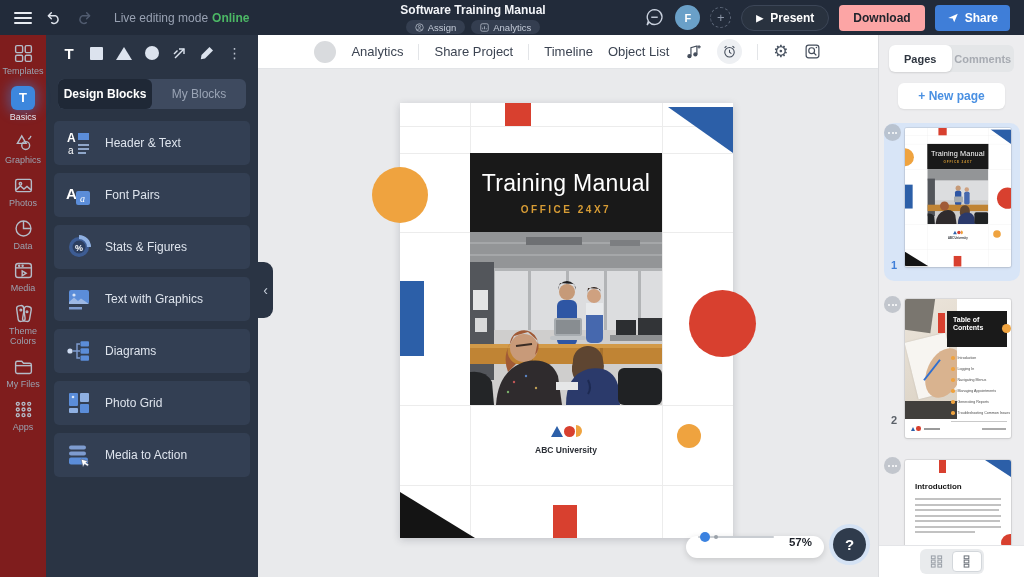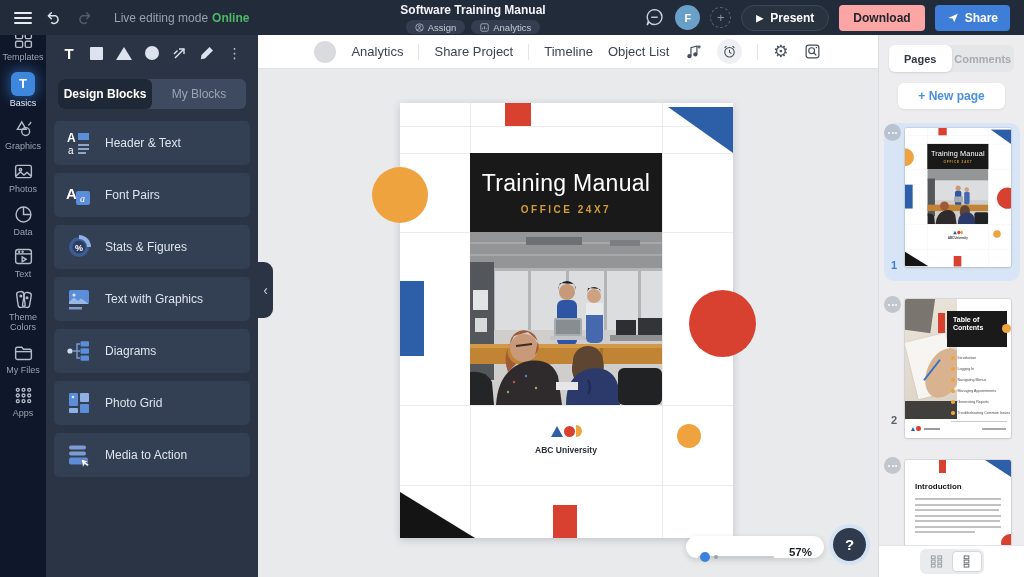--- a/index.html
+++ b/index.html
@@ -24,21 +24,21 @@
   .comment-ic { width:21px; height:21px; color:#c9d1de; }
   .avatar { width:25px; height:25px; border-radius:50%; background:#6aa0c8; color:#fff; font-size:11px; font-weight:700; display:flex; align-items:center; justify-content:center; }
   .add-collab { width:21px; height:21px; border-radius:50%; border:1px dashed #5c6678; color:#8b95a7; font-size:13px; display:flex; align-items:center; justify-content:center; cursor:pointer; }
   .present-btn { display:flex; align-items:center; gap:7px; background:#29323f; border:1px solid #3c4657; border-radius:15px; height:26px; padding:0 14px; color:#fff; font-size:12px; font-weight:600; cursor:pointer; }
   .present-btn .play { font-size:9px; }
   .download-btn { background:#fca5a5; border-radius:4px; height:26px; padding:0 14px; color:#20242c; font-size:12px; font-weight:600; display:flex; align-items:center; cursor:pointer; }
   .share-btn { background:#3f7ed8; border-radius:4px; height:26px; padding:0 12px; color:#fff; font-size:12px; font-weight:600; display:flex; align-items:center; gap:6px; cursor:pointer; }
   .share-btn svg { width:12px; height:12px; }
 
   
-  .rail { position:absolute; left:0; top:21px; width:46px; bottom:0; background:#0f172a; display:flex; flex-direction:column; align-items:center; padding-top:8px; z-index:20; }
+  .rail { position:absolute; left:0; top:35px; width:46px; bottom:0; background:#7f1d1d; display:flex; flex-direction:column; align-items:center; padding-top:8px; z-index:20; }
   .rail-item { width:46px; display:flex; flex-direction:column; align-items:center; margin-bottom:9px; cursor:pointer; }
   .rail-item svg { width:21px; height:21px; color:#b4bcc8; }
   .rail-label { font-size:9px; color:#9aa3b1; margin-top:3px; text-align:center; line-height:1.1; width:42px; }
   .rail-item.active .t-badge { width:24px; height:24px; border-radius:6px; background:#3d87dd; color:#fff; font-weight:700; font-size:13px; display:flex; align-items:center; justify-content:center; box-shadow:0 0 12px 3px rgba(61,135,221,.45); }
   .rail-item.active .rail-label { color:#e2e9f4; }
 
   
   .panel { position:absolute; left:46px; top:35px; width:212px; bottom:0; background:#2a3444; z-index:19; }
   .shape-row { height:36px; display:flex; align-items:center; justify-content:space-between; padding:0 12px; }
   .shape-btn { width:22px; height:22px; display:flex; align-items:center; justify-content:center; cursor:pointer; color:#dce3ee; }
@@ -89,21 +89,21 @@
   .ca-logo { display:inline-flex; align-items:flex-end; gap:1px; height:12px; }
   .logo-tri { width:0; height:0; border-left:6px solid transparent; border-right:6px solid transparent; border-bottom:11px solid #2c5fa8; }
   .logo-red { width:11px; height:11px; border-radius:50%; background:#d8402f; }
   .logo-orange { width:6px; height:12px; border-radius:0 6px 6px 0; background:#efa33f; }
   .ca-org { display:block; font-size:8.5px; font-weight:600; color:#2b2f36; margin-top:4px; }
   .ca-circle-orange-sm { position:absolute; left:277px; top:321px; width:24px; height:24px; border-radius:50%; background:#efa33f; }
   .ca-tri-black { position:absolute; left:0; bottom:0; width:75px; height:46px; background:#141414; clip-path:polygon(0 0,100% 100%,0 100%); }
   .ca-rect-red-bottom { position:absolute; left:153px; bottom:0; width:24px; height:33px; background:#d8402f; }
 
   
-  .zoom-pill { position:absolute; left:686px; top:536px; width:138px; height:22px; background:#fff; border-radius:12px; box-shadow:0 2px 6px rgba(0,0,0,.15); display:flex; align-items:flex-end; padding:0 12px; z-index:25; }
+  .zoom-pill { position:absolute; left:686px; top:536px; width:138px; height:22px; background:#fff; border-radius:12px; box-shadow:0 2px 6px rgba(0,0,0,.15); display:flex; align-items:flex-start; padding:0 12px; z-index:25; }
   .zoom-track { position:relative; width:76px; height:2px; background:#c9cdd2; border-radius:1px; }
   .zoom-knob { position:absolute; left:2px; top:-4px; width:10px; height:10px; border-radius:50%; background:#3b82e0; cursor:pointer; }
   .zoom-step { position:absolute; left:16px; top:-1px; width:4px; height:4px; border-radius:50%; background:#9aa1a9; }
   .zoom-val { margin-left:auto; font-size:11.5px; color:#1e222a; font-weight:600; }
   .help-btn { position:absolute; left:833px; top:528px; width:33px; height:33px; border-radius:50%; background:#2f3b4c; color:#fff; font-size:15px; font-weight:700; display:flex; align-items:center; justify-content:center; box-shadow:0 0 0 4px rgba(210,225,245,.9); cursor:pointer; z-index:25; }
 
   
   .rpanel { position:absolute; right:0; top:35px; width:146px; bottom:0; background:#ededef; border-left:1px solid #dcdde0; overflow:hidden; z-index:22; }
   .rtabs { margin:10px 10px 0; height:27px; background:#e4e6e8; border-radius:6px; display:flex; }
   .rtab { flex:1; display:flex; align-items:center; justify-content:center; font-size:11px; color:#a7abb2; font-weight:600; cursor:pointer; }
@@ -262,21 +262,21 @@
       <div class="rail-label">Data</div>
     </div>
     <div class="rail-item">
       <svg viewBox="0 0 24 24" fill="none" stroke="currentColor" stroke-width="1.6">
           <rect x="3" y="4" width="18" height="16" rx="3"></rect>
           <path d="M3 9 h18"></path>
           <circle cx="7" cy="6.5" r=".6"></circle>
           <circle cx="11" cy="6.5" r=".6"></circle>
           <path d="M10.5 12.5 l4.5 2.7 -4.5 2.7 z"></path>
         </svg>
-      <div class="rail-label">Text</div>
+      <div class="rail-label">Media</div>
     </div>
     <div class="rail-item">
       <svg viewBox="0 0 24 24" fill="none" stroke="currentColor" stroke-width="1.6">
           <rect x="5" y="3" width="8" height="18" rx="3" transform="rotate(-8 9 12)"></rect>
           <rect x="12" y="4" width="8" height="17" rx="3" transform="rotate(10 16 12)"></rect>
           <circle cx="9" cy="8" r="1"></circle>
           <circle cx="16" cy="10" r="1"></circle>
         </svg>
       <div class="rail-label">Theme Colors</div>
     </div>

